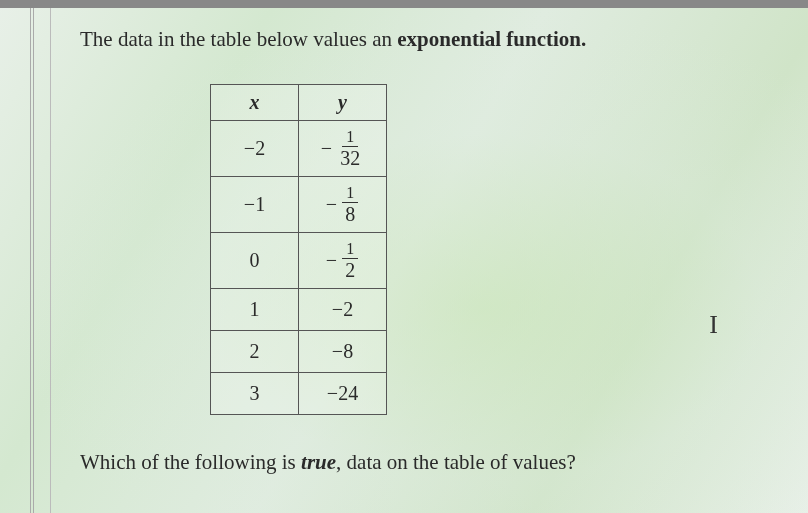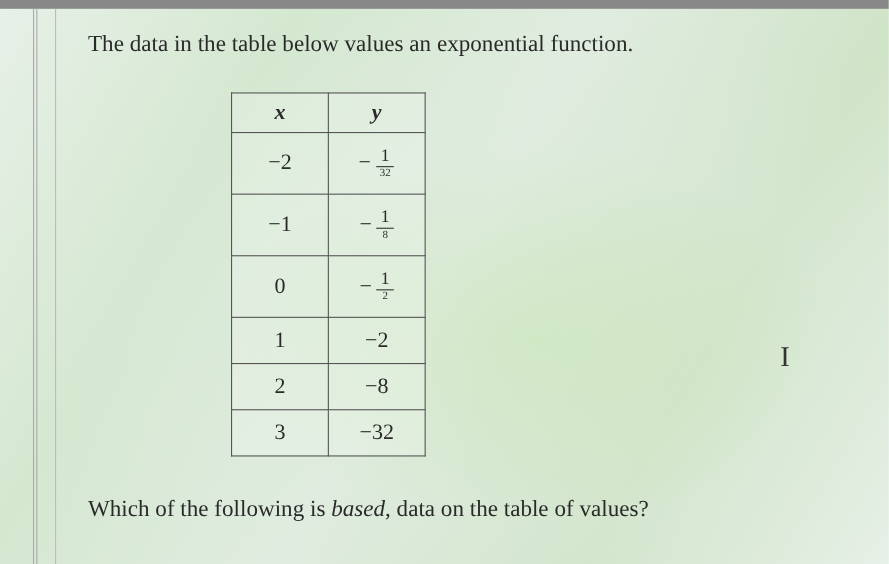--- a/index.html
+++ b/index.html
@@ -51,21 +51,21 @@
       top: 25px;
       right: 20px;
     }
     .question-text {
       font-size: 21px;
       color: #2a2a2a;
       margin-bottom: 30px;
       line-height: 1.4;
     }
     .bold {
-      font-weight: normal;
+      font-weight: bold;
     }
     .italic {
       font-style: italic;
     }
     .table-wrap {
       margin-left: 130px;
       margin-bottom: 35px;
     }
     table {
       border-collapse: collapse;
@@ -105,21 +105,21 @@
       flex-direction: column;
       align-items: center;
       line-height: 1;
     }
     .frac-num {
       font-size: 16px;
       border-bottom: 1.5px solid #333;
       padding: 0 4px 1px;
     }
     .frac-den {
-      font-size: 10px;
+      font-size: 20px;
       padding: 1px 4px 0;
     }
     .cursor-mark {
       position: absolute;
       right: 90px;
       top: 310px;
       font-family: Georgia, serif;
       font-size: 26px;
       color: #333;
     }
@@ -188,24 +188,24 @@
       <tr>
         <td>1</td>
         <td>−2</td>
       </tr>
       <tr>
         <td>2</td>
         <td>−8</td>
       </tr>
       <tr>
         <td>3</td>
-        <td>−32</td>
+        <td>−24</td>
       </tr>
     </tbody>
       </table>
   </div>
 
   <p class="bottom-text">
-    <span>Which of the following is </span><span class="bold italic">based</span><span>, data on the table of values?</span>
+    <span>Which of the following is </span><span class="bold italic">true</span><span>, data on the table of values?</span>
   </p>
 </div>
 
 <div class="cursor-mark">I</div>
 
 </body></html>

